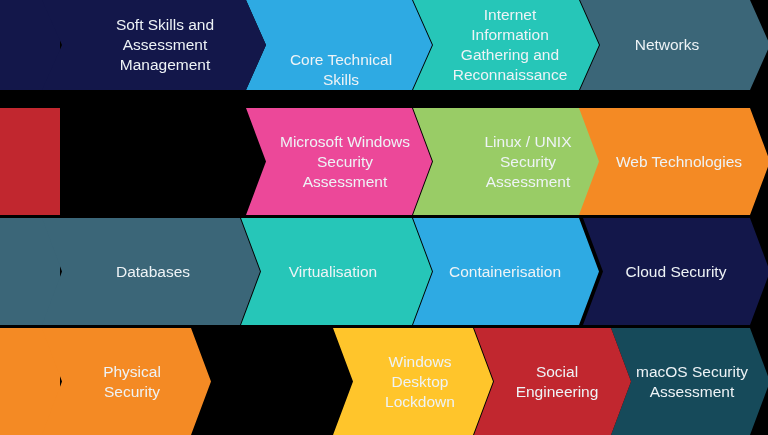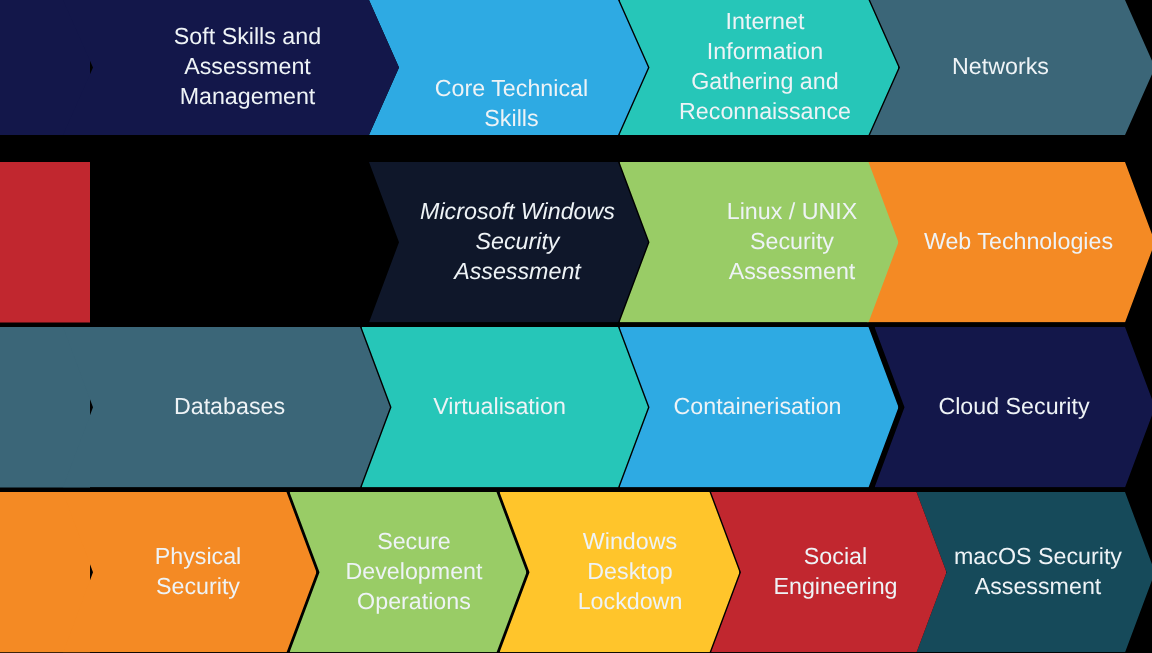--- a/index.html
+++ b/index.html
@@ -30,21 +30,21 @@
 Information
 Gathering and
 Reconnaissance</span>
       </div>
       <div class="chev" style="left: 580px; width: 190px; background: rgb(59, 102, 120); z-index: 7; clip-path: polygon(0px 0px, calc(100% - 20px) 0px, 100% 50%, calc(100% - 20px) 100%, 0px 100%, 20px 50%);">
         <span class="lbl" style="left: -8px;">Networks</span>
       </div>
     </div>
     <div class="row" style="top: 108px; height: 107px;">
       <div class="band" style="top: 0px; height: 100%; width: 60px; background: rgb(193, 39, 47);"></div>
-      <div class="chev" style="left: 246px; width: 186px; background: #0f172a; z-index: 9; clip-path: polygon(0px 0px, calc(100% - 20px) 0px, 100% 50%, calc(100% - 20px) 100%, 0px 100%, 20px 50%); font-style: italic;">
+      <div class="chev" style="left: 246px; width: 186px; background: #ec4899; z-index: 9; clip-path: polygon(0px 0px, calc(100% - 20px) 0px, 100% 50%, calc(100% - 20px) 100%, 0px 100%, 20px 50%);">
         <span class="lbl" style="left: 6px;">Microsoft Windows
 Security
 Assessment</span>
       </div>
       <div class="chev" style="left: 413px; width: 186px; background: rgb(153, 204, 102); z-index: 8; clip-path: polygon(0px 0px, calc(100% - 20px) 0px, 100% 50%, calc(100% - 20px) 100%, 0px 100%, 20px 50%);">
         <span class="lbl" style="left: 5px; margin-left: 34px;">Linux / UNIX
 Security
 Assessment</span>
       </div>
       <div class="chev" style="left: 578px; width: 192px; background: rgb(244, 138, 36); z-index: 7; clip-path: polygon(0px 0px, calc(100% - 20px) 0px, 100% 50%, calc(100% - 20px) 100%, 0px 100%, 20px 50%);">
@@ -65,25 +65,20 @@
       <div class="chev" style="left: 583px; width: 187px; background: rgb(19, 23, 74); z-index: 7; clip-path: polygon(0px 0px, calc(100% - 20px) 0px, 100% 50%, calc(100% - 20px) 100%, 0px 100%, 20px 50%);">
         <span class="lbl" style="left: -0.5px;">Cloud Security</span>
       </div>
     </div>
     <div class="row" style="top: 328px; height: 107px; border-radius: 29px;">
       <div class="band" style="top: 0px; height: 100%; width: 60px; background: rgb(244, 138, 36);"></div>
       <div class="chev" style="left: 42px; width: 169px; background: rgb(244, 138, 36); z-index: 10; clip-path: polygon(0px 0px, calc(100% - 20px) 0px, 100% 50%, calc(100% - 20px) 100%, 0px 100%, 20px 50%);">
         <span class="lbl" style="left: 5.5px;">Physical
 Security</span>
       </div>
-      <div class="chev" style="left: 193px; width: 158px; background: rgb(153, 204, 102); z-index: 9; clip-path: polygon(0px 0px, calc(100% - 20px) 0px, 100% 50%, calc(100% - 20px) 100%, 0px 100%, 20px 50%);">
-        <span class="lbl" style="left: 4px;">Secure
-Development
-Operations</span>
-      </div>
       <div class="chev" style="left: 333px; width: 160px; background: rgb(255, 197, 43); z-index: 8; clip-path: polygon(0px 0px, calc(100% - 20px) 0px, 100% 50%, calc(100% - 20px) 100%, 0px 100%, 20px 50%);">
         <span class="lbl" style="left: 7px;">Windows
 Desktop
 Lockdown</span>
       </div>
       <div class="chev" style="left: 474px; width: 157px; background: rgb(193, 39, 47); z-index: 7; clip-path: polygon(0px 0px, calc(100% - 20px) 0px, 100% 50%, calc(100% - 20px) 100%, 0px 100%, 20px 50%);">
         <span class="lbl" style="left: 4.5px;">Social
 Engineering</span>
       </div>
       <div class="chev" style="left: 611px; width: 159px; background: rgb(22, 74, 90); z-index: 6; clip-path: polygon(0px 0px, calc(100% - 20px) 0px, 100% 50%, calc(100% - 20px) 100%, 0px 100%, 20px 50%);">

